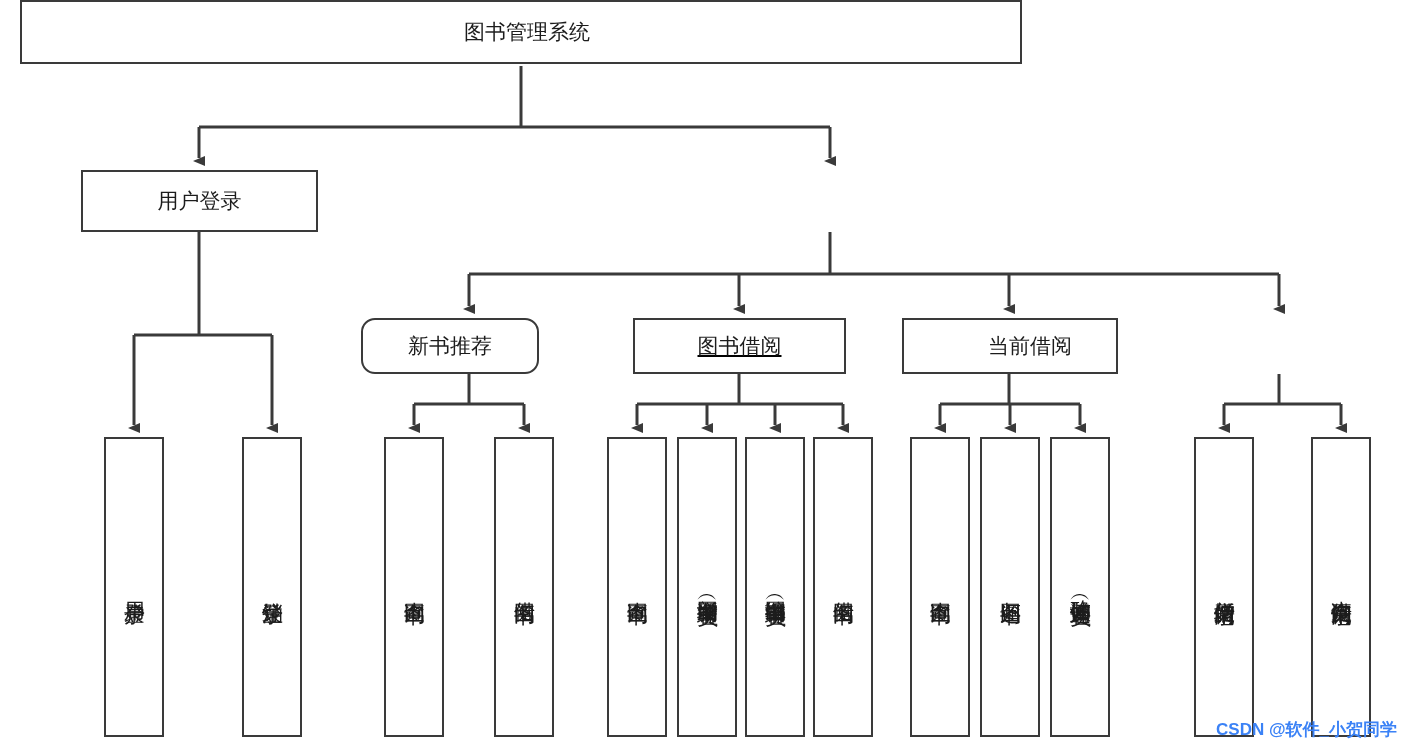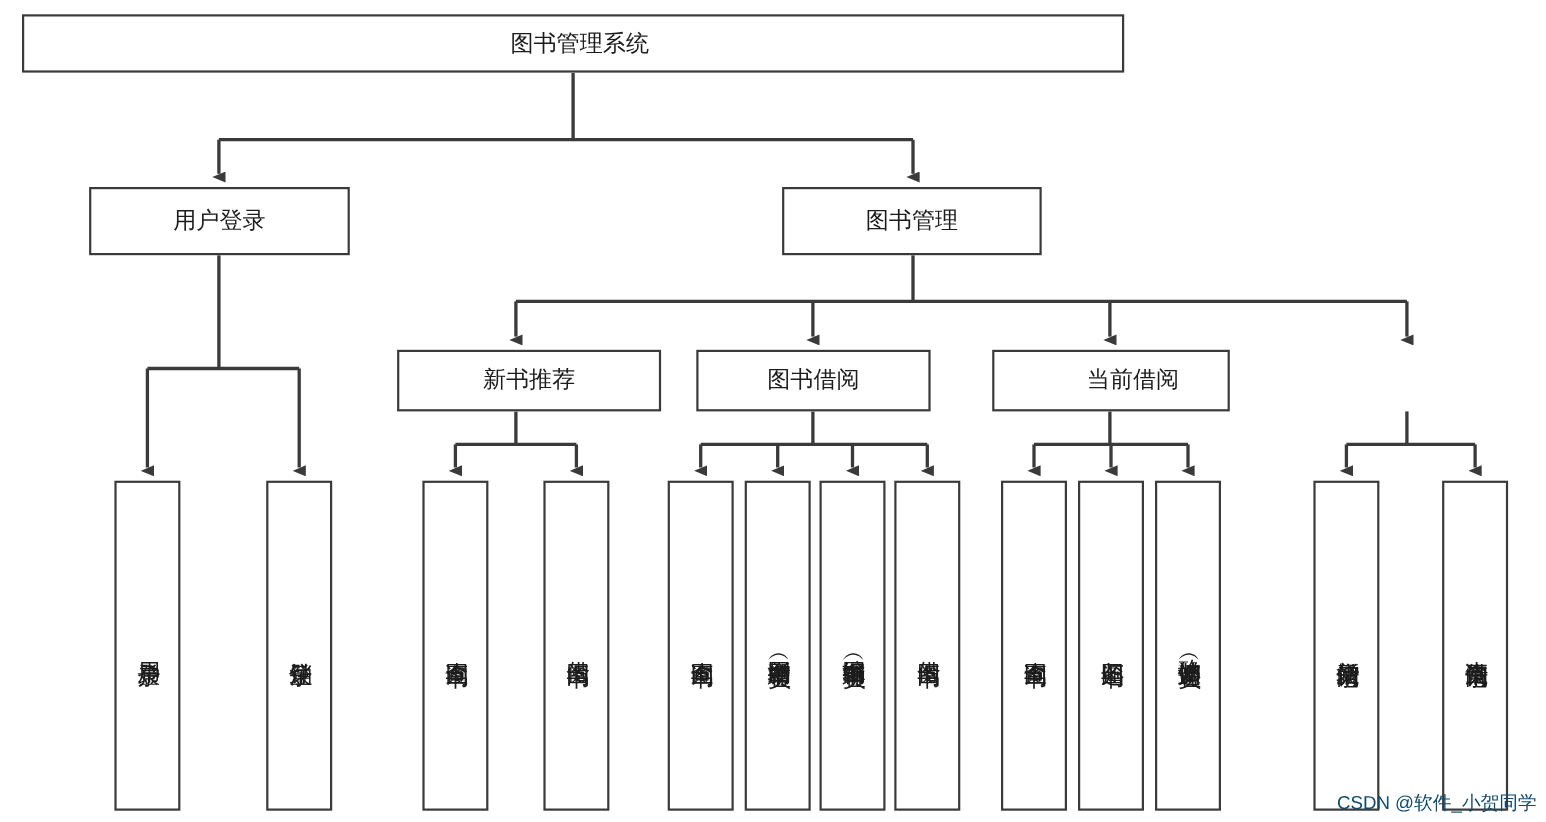--- a/index.html
+++ b/index.html
@@ -58,23 +58,24 @@
     max-height: 268px;
   }
   .node.vert.tall .lbl {
     max-height: 292px;
   }
   .watermark {
     position: absolute;
     right: 8px;
     bottom: 6px;
     font-size: 17px;
-    color: #0c4a6e;
+    color: #3b82f6;
     z-index: 5;
     white-space: nowrap;
+    font-weight: bold;
   }
 </style>
 </head>
 <body>
 
 <div id="canvas">
 
   <svg id="edges" viewBox="0 0 1405 747">
     <defs>
       <marker id="arrow" markerWidth="10" markerHeight="12" refX="2" refY="6" orient="auto" markerUnits="userSpaceOnUse">
@@ -118,35 +119,32 @@
       <path d="M1010,404 L1010,425" marker-end="url(#arrow)"></path>
       <path d="M1080,404 L1080,425" marker-end="url(#arrow)"></path>
 
       <path d="M1279,374 L1279,404"></path>
       <path d="M1224,404 L1341,404"></path>
       <path d="M1224,404 L1224,425" marker-end="url(#arrow)"></path>
       <path d="M1341,404 L1341,425" marker-end="url(#arrow)"></path>
     </g>
   </svg>
 
-  <div class="node horiz" style="left:20px; top:13px; width:1002px; height:53px;padding-left:12px;">
+  <div class="node horiz" style="left:20px; top:0; width:1002px; height:64px;padding-left:12px;">
     <span class="lbl">图书管理系统</span>
   </div>
 
   <div class="node horiz" style="left:81px; top:170px; width:237px; height:62px;">
     <span class="lbl">用户登录</span>
   </div>
-  <div class="node horiz" style="left:711px; top:170px; width:236px; height:62px;">
-    <span class="lbl">图书管理</span>
-  </div>
 
-  <div class="node horiz" style="left:361px; top:318px; width:240px; height:56px;">
+  <div class="node horiz" style="left:361px; top:318px; width:178px; height:56px;border-radius:14px;">
     <span class="lbl">新书推荐</span>
   </div>
-  <div class="node horiz" style="left:633px; top:318px; width:213px; height:56px;">
+  <div class="node horiz" style="left:633px; top:318px; width:213px; height:56px;text-decoration:underline;">
     <span class="lbl">图书借阅</span>
   </div>
   <div class="node horiz" style="left:902px; top:318px; width:216px; height:56px;padding-left:40px;">
     <span class="lbl">当前借阅</span>
   </div>
 
   <div class="node vert" style="left:104px; top:437px; width:60px; height:300px;">
     <span class="lbl">用户登录</span>
   </div>
   <div class="node vert" style="left:242px; top:437px; width:60px; height:300px;">

